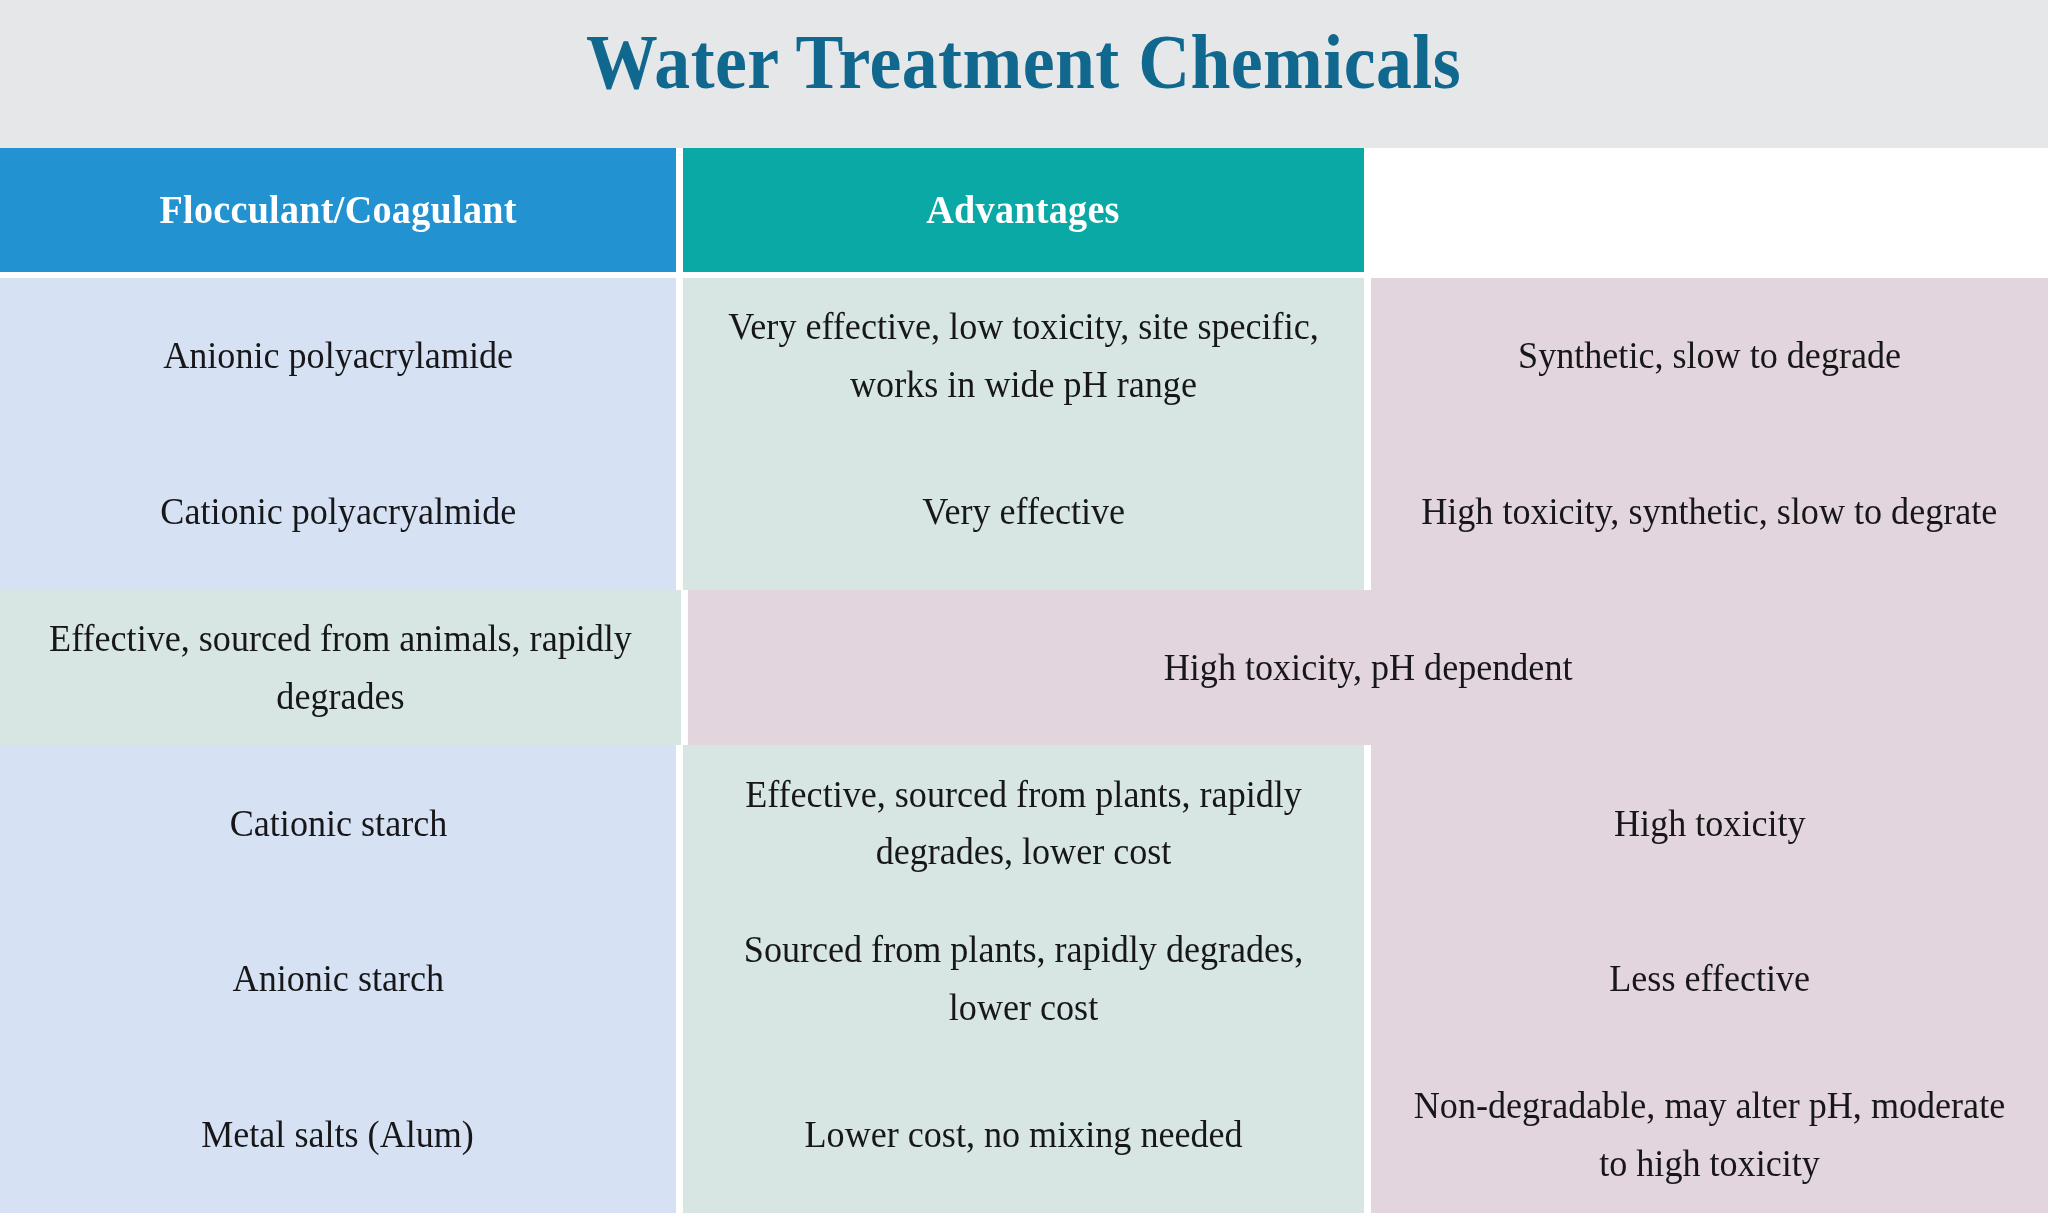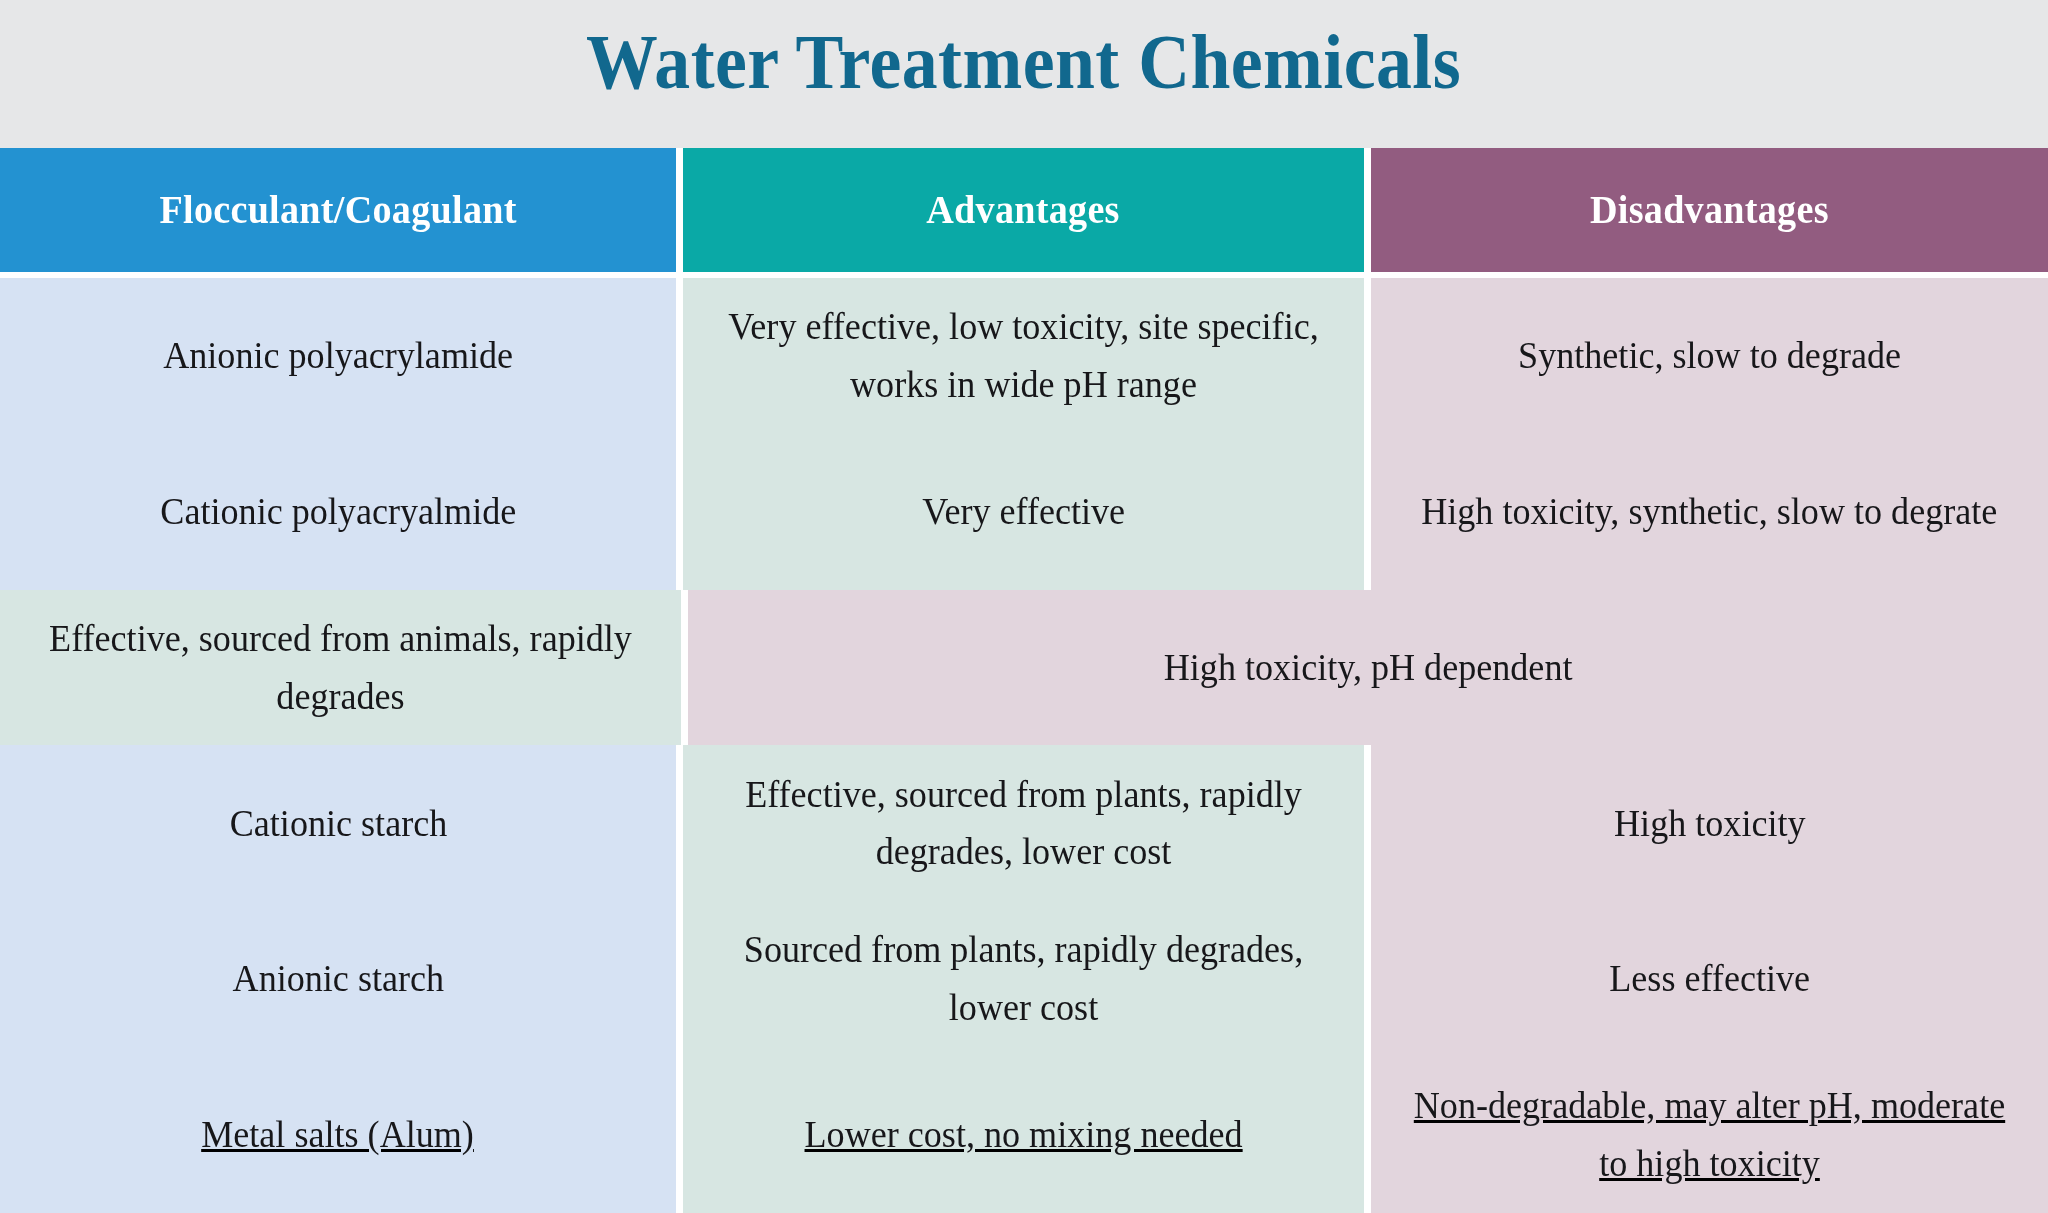--- a/index.html
+++ b/index.html
@@ -67,21 +67,20 @@
     height: 124px;
     min-height: 124px;
     margin-bottom: 6px;
   }
 
   .body-row {
     flex: 1 1 0;
   }
   .body-row:last-child {
     margin-bottom: 0;
-    text-decoration: underline;
   }
 
   .cell {
     box-sizing: border-box;
     display: flex;
     align-items: center;
     justify-content: center;
     text-align: center;
     padding: 6px 8px;
     overflow: hidden;
@@ -133,23 +132,20 @@
 
   <div class="table">
 
     <div class="row header-row">
       <div class="cell col-0">
         <span class="header-label">Flocculant/Coagulant</span>
       </div>
       <div class="cell col-1">
         <span class="header-label">Advantages</span>
       </div>
-      <div class="cell col-2">
-        <span class="header-label">Disadvantages</span>
-      </div>
     </div>
 
     <div class="row body-row">
       <div class="cell col-0">
         <span class="cell-text">Anionic polyacrylamide</span>
       </div>
       <div class="cell col-1">
         <span class="cell-text">Very effective, low toxicity, site specific, works in wide pH range</span>
       </div>
       <div class="cell col-2">

